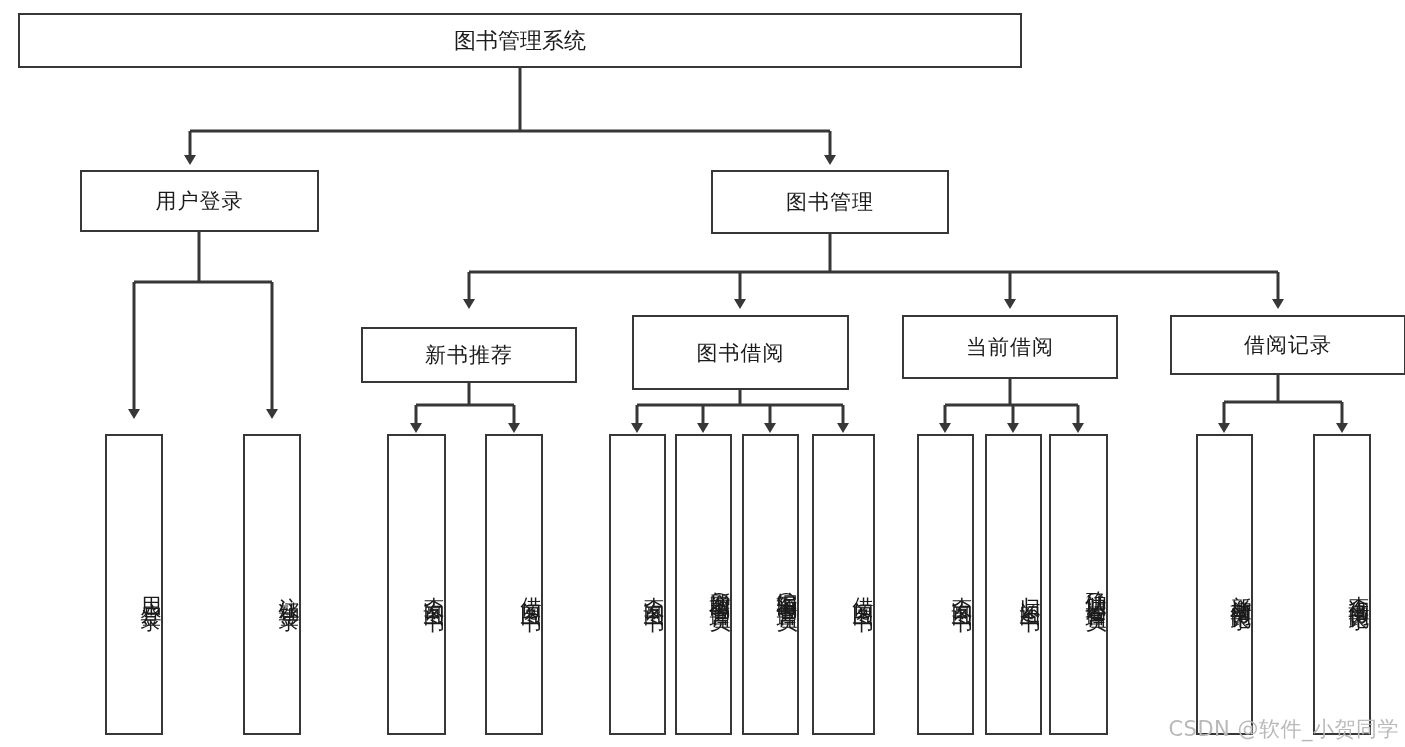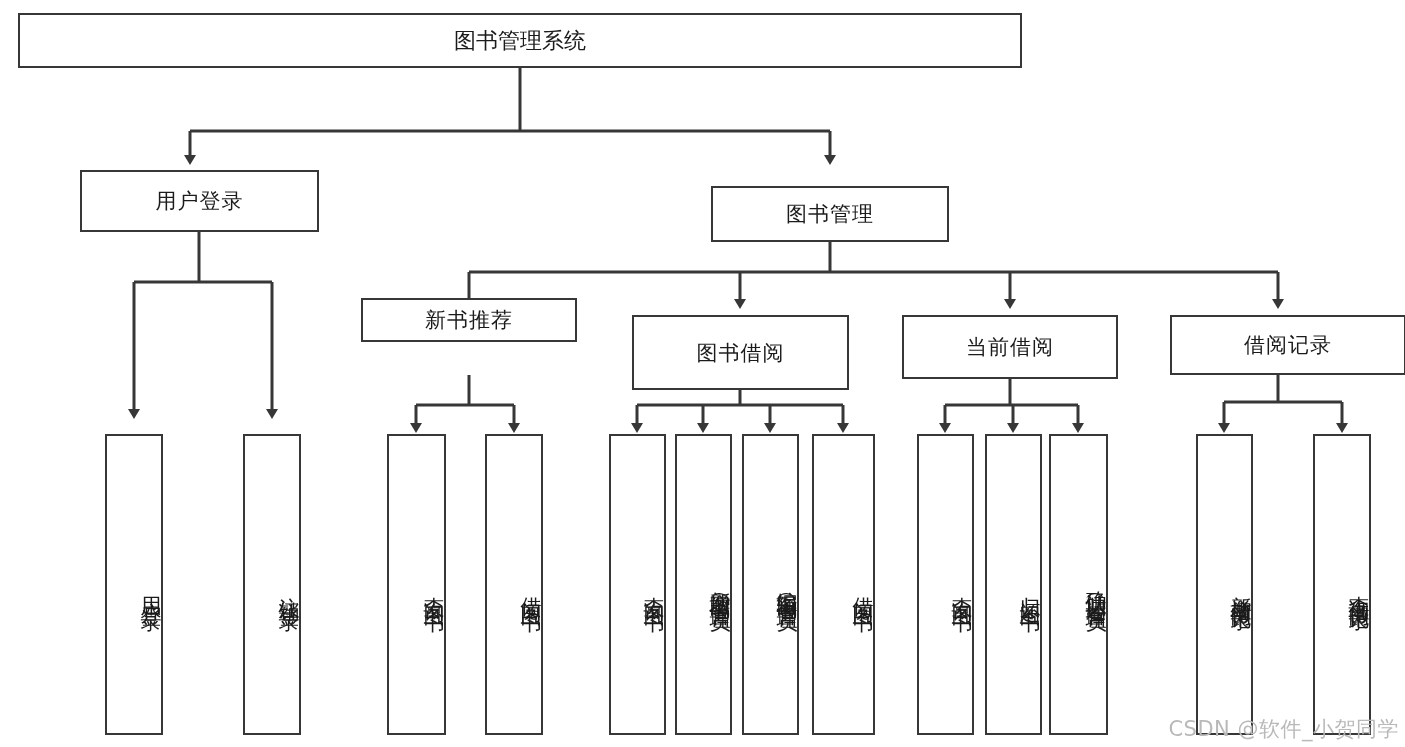--- a/index.html
+++ b/index.html
@@ -120,25 +120,25 @@
     </g>
   </svg>
 
   <div class="node root-node" style="left:18px;top:13px;width:1004px;height:55px;">
     <span class="node-label">图书管理系统</span>
   </div>
 
   <div class="node h-node" style="left:80px;top:170px;width:239px;height:62px;">
     <span class="node-label">用户登录</span>
   </div>
-  <div class="node h-node" style="left:711px;top:186px;width:238px;height:56px;">
+  <div class="node h-node" style="left:711px;top:170px;width:238px;height:64px;">
     <span class="node-label">图书管理</span>
   </div>
 
-  <div class="node h-node" style="left:361px;top:298px;width:216px;height:44px;">
+  <div class="node h-node" style="left:361px;top:327px;width:216px;height:56px;">
     <span class="node-label">新书推荐</span>
   </div>
   <div class="node h-node" style="left:632px;top:315px;width:217px;height:75px;">
     <span class="node-label">图书借阅</span>
   </div>
   <div class="node h-node" style="left:902px;top:315px;width:216px;height:64px;">
     <span class="node-label">当前借阅</span>
   </div>
   <div class="node h-node" style="left:1170px;top:315px;width:236px;height:60px;">
     <span class="node-label">借阅记录</span>

